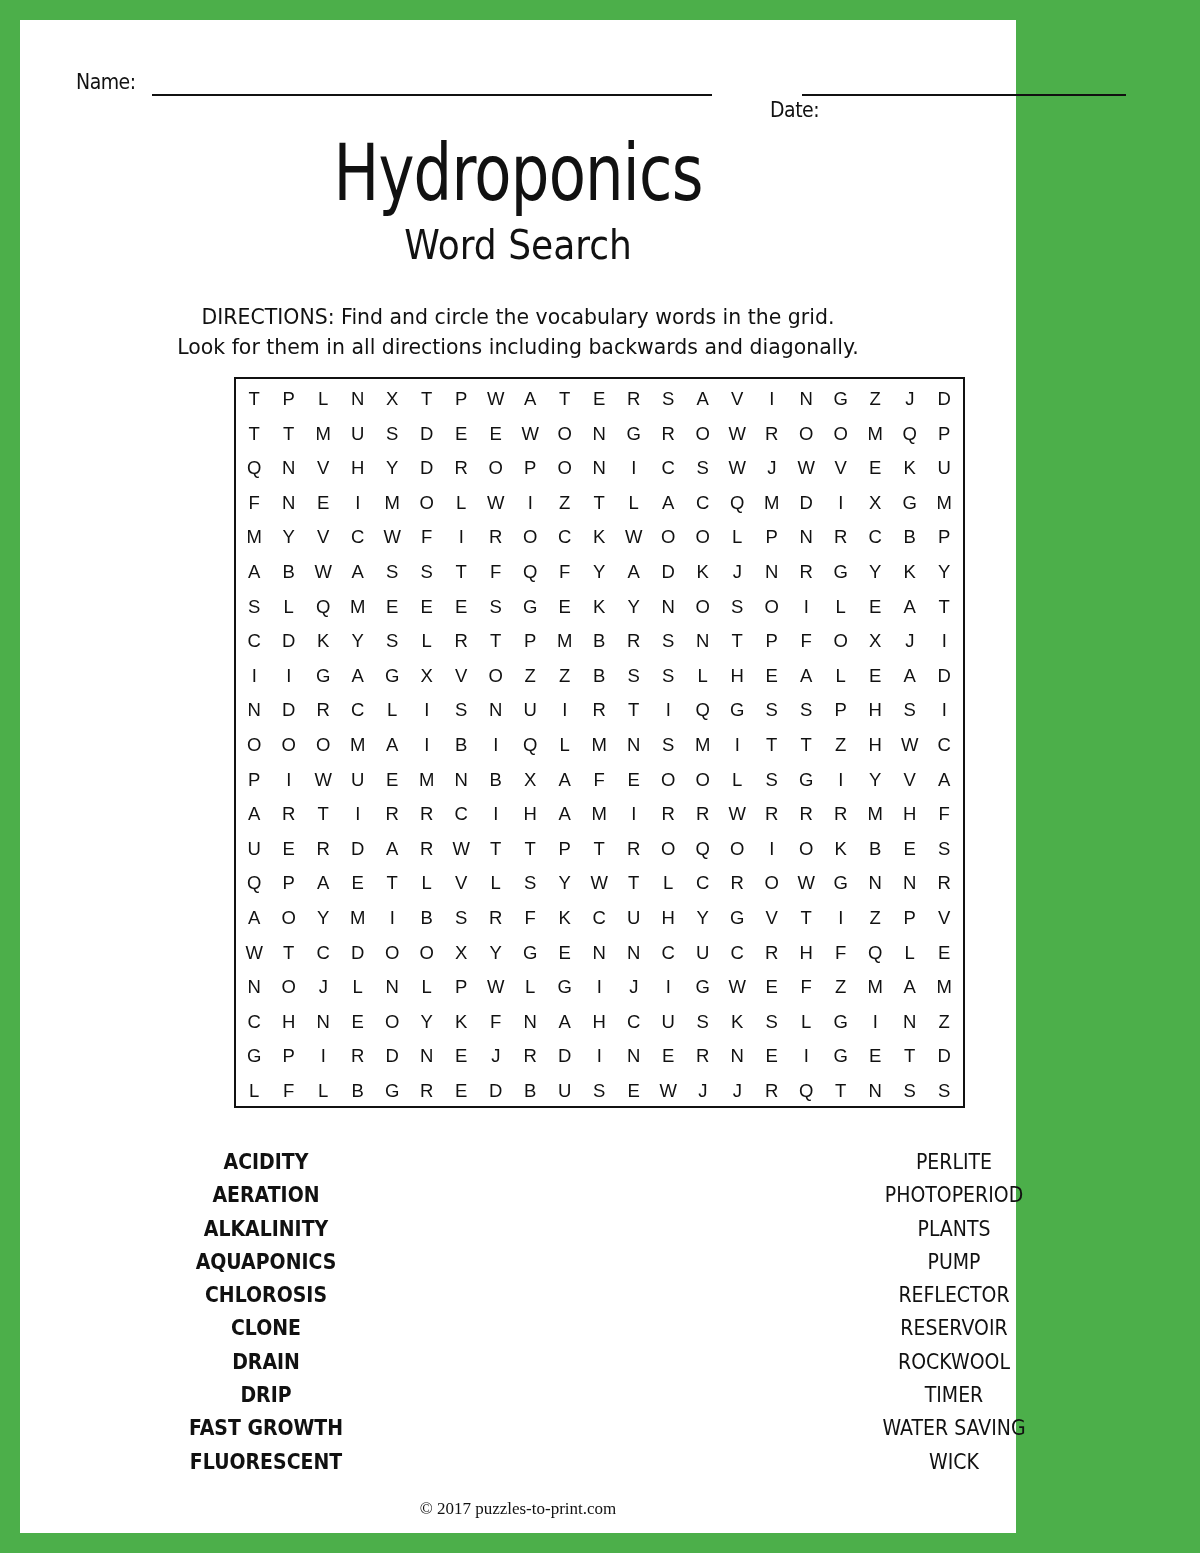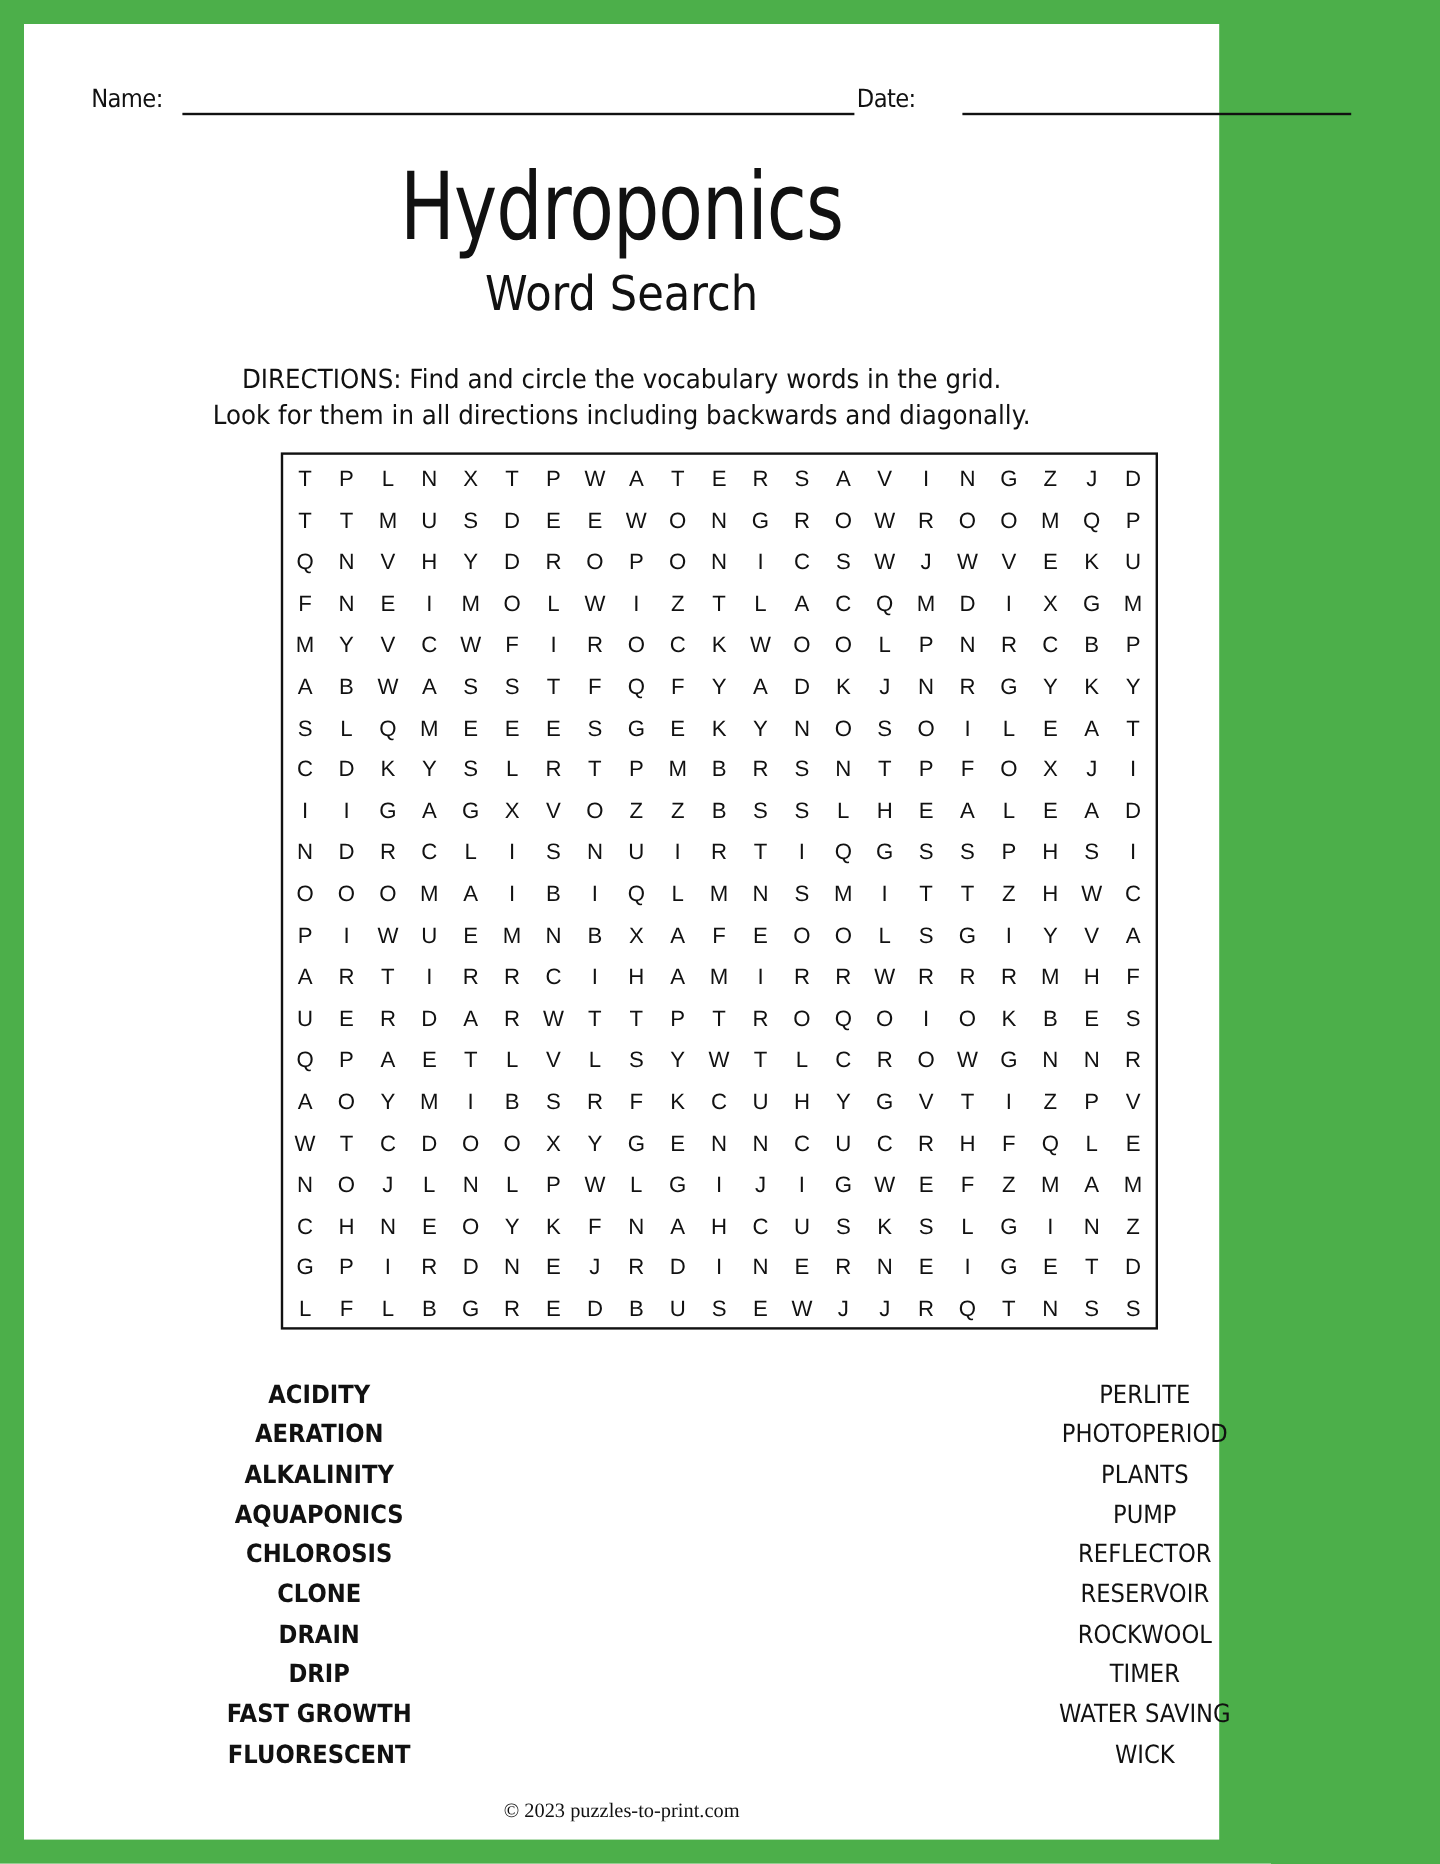--- a/index.html
+++ b/index.html
@@ -117,21 +117,21 @@
     }
   </style>
 </head>
 <body>
 
 <div class="page">
 
   <div class="hdr-row">
     <span class="hdr-label" style="left:0;">Name:</span>
     <div class="hdr-line" style="left:76px; width:560px;"></div>
-    <span class="hdr-label" style="left:638px;">Date:</span>
+    <span class="hdr-label" style="left:694px;margin-top:28px;">Date:</span>
     <div class="hdr-line" style="left:726px; width:324px;"></div>
   </div>
 
   <div class="title">Hydroponics</div>
   <div class="subtitle">Word Search</div>
 
   <div class="directions">
     <div>DIRECTIONS:  Find and circle the vocabulary words in the grid.</div>
     <div>Look for them in all directions including backwards and diagonally.</div>
   </div>
@@ -642,14 +642,14 @@
         <div class="word">PUMP</div>
         <div class="word">REFLECTOR</div>
         <div class="word">RESERVOIR</div>
         <div class="word">ROCKWOOL</div>
         <div class="word">TIMER</div>
         <div class="word">WATER SAVING</div>
         <div class="word">WICK</div>
       </div>
   </div>
 
-  <div class="footer">© 2023 puzzles-to-print.com</div>
+  <div class="footer">© 2017 puzzles-to-print.com</div>
 </div>
 
 </body></html>

